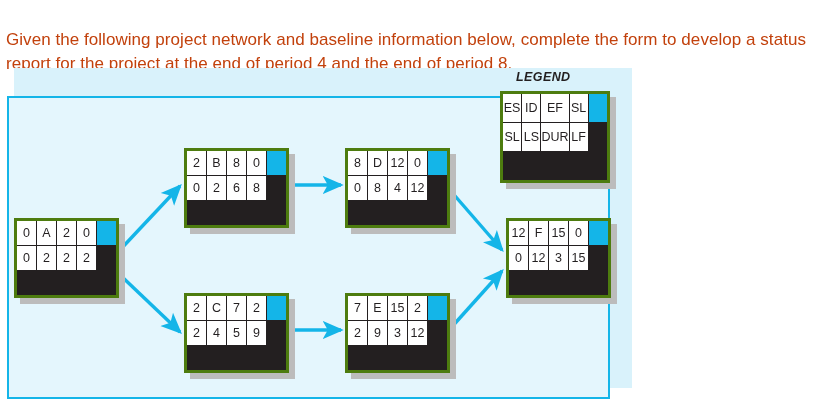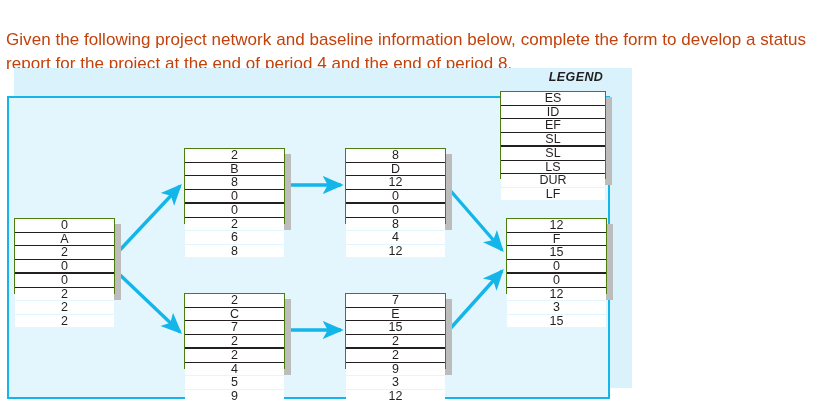--- a/index.html
+++ b/index.html
@@ -57,21 +57,21 @@
     border: 2.5px solid #14b5e8;
     box-sizing: border-box;
   }
 
   
   #legend-title {
     position: absolute;
     left: 516px;
     top: 70px;
     width: 120px;
-    text-align: center;
+    text-align: left;
     font-size: 12.5px;
     font-style: italic;
     font-weight: bold;
     color: #231f20;
     letter-spacing: 0.4px;
   }
 
   
   .node {
     position: absolute;
@@ -81,25 +81,25 @@
     position: absolute;
     left: 6px;
     top: 6px;
     width: 100%;
     height: 100%;
     background: #bcbcbc;
   }
   .grid {
     position: relative;
     display: grid;
-    grid-template-columns: repeat(1, 1fr);
+    grid-template-columns: repeat(5, 1fr);
     grid-template-rows: repeat(3, 1fr);
     background: #231f20;
     gap: 1px;
-    border: 1px solid #4d7c0f;
+    border: 3px solid #4d7c0f;
     box-sizing: content-box;
   }
   .cell {
     background: #ffffff;
     display: flex;
     align-items: center;
     justify-content: center;
     font-size: 12.5px;
     color: #231f20;
     line-height: 1;

